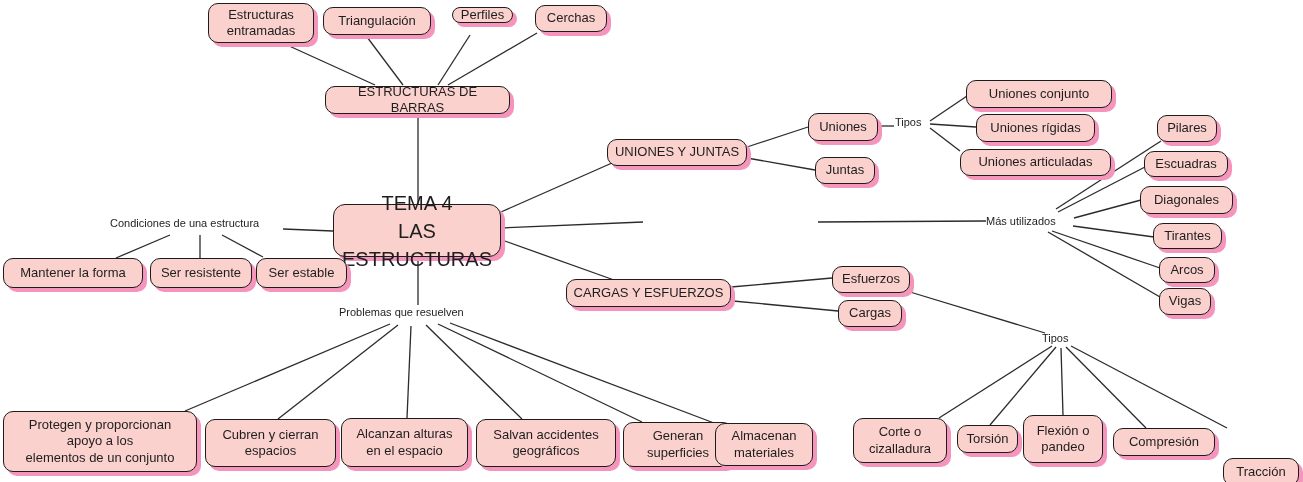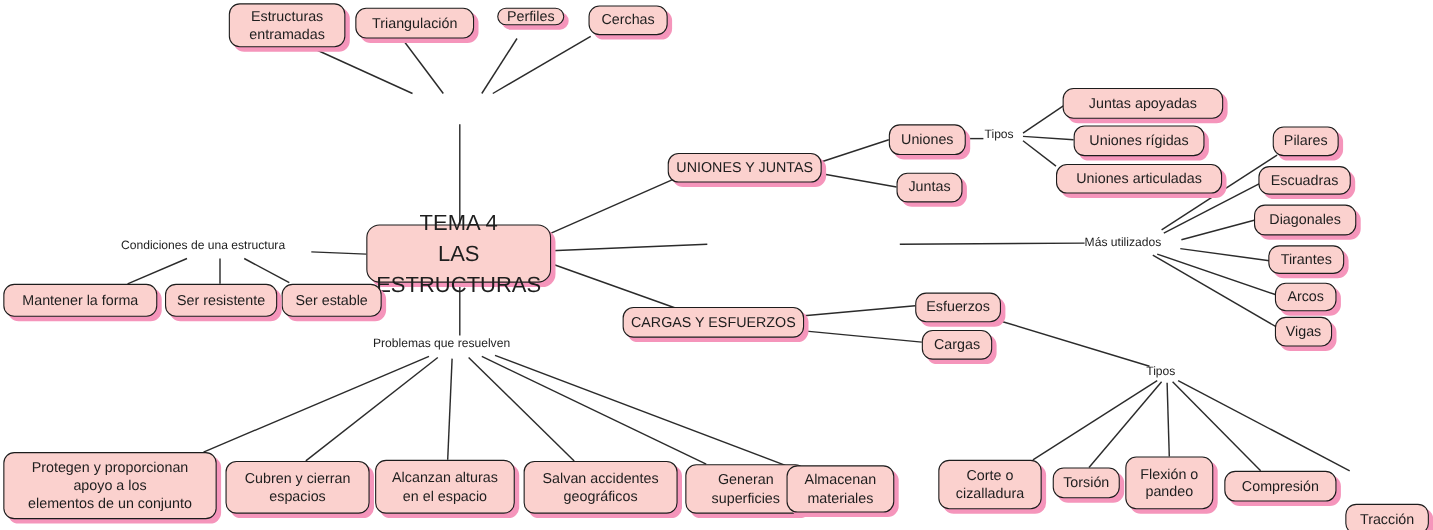--- a/index.html
+++ b/index.html
@@ -110,31 +110,32 @@
     <line x1="398" y1="325" x2="278" y2="419"></line>
     <line x1="411" y1="326" x2="407" y2="418"></line>
     <line x1="426" y1="325" x2="522" y2="419"></line>
     <line x1="438" y1="324" x2="642" y2="422"></line>
     <line x1="450" y1="323" x2="714" y2="423"></line>
   </svg>
 
   <div class="node root" style="left:333px; top:204px; width:168px; height:53px;">TEMA 4
 LAS ESTRUCTURAS</div>
 
+  <div class="node" style="left:325px; top:86px; width:185px; height:28px;">ESTRUCTURAS DE BARRAS</div>
   <div class="node" style="left:208px; top:3px; width:106px; height:40px;">Estructuras
 entramadas</div>
   <div class="node" style="left:323px; top:7px; width:108px; height:28px;">Triangulación</div>
   <div class="node" style="left:452px; top:7px; width:61px; height:16px;">Perfiles</div>
   <div class="node" style="left:535px; top:5px; width:72px; height:27px;">Cerchas</div>
 
   <div class="node" style="left:607px; top:139px; width:140px; height:27px;">UNIONES Y JUNTAS</div>
   <div class="node" style="left:808px; top:113px; width:70px; height:28px;">Uniones</div>
   <div class="node" style="left:815px; top:157px; width:60px; height:27px;">Juntas</div>
   <div class="link-label" style="left:895px; top:116px;">Tipos</div>
-  <div class="node" style="left:966px; top:80px; width:146px; height:28px;">Juntas apoyadas</div>
+  <div class="node" style="left:966px; top:80px; width:146px; height:28px;">Uniones conjunto</div>
   <div class="node" style="left:976px; top:114px; width:119px; height:28px;">Uniones rígidas</div>
   <div class="node" style="left:960px; top:149px; width:151px; height:27px;">Uniones articuladas</div>
 
   <div class="link-label" style="left:986px; top:215px;">Más utilizados</div>
   <div class="node" style="left:1157px; top:115px; width:60px; height:27px;">Pilares</div>
   <div class="node" style="left:1144px; top:151px; width:84px; height:26px;">Escuadras</div>
   <div class="node" style="left:1140px; top:186px; width:93px; height:28px;">Diagonales</div>
   <div class="node" style="left:1153px; top:223px; width:69px; height:26px;">Tirantes</div>
   <div class="node" style="left:1159px; top:257px; width:56px; height:26px;">Arcos</div>
   <div class="node" style="left:1159px; top:288px; width:52px; height:27px;">Vigas</div>

